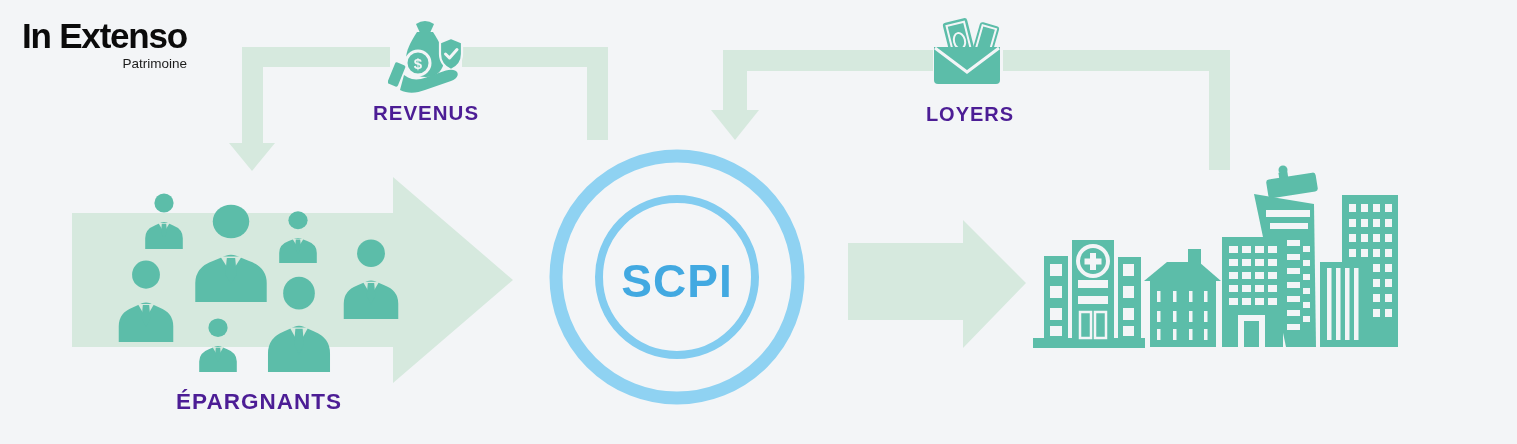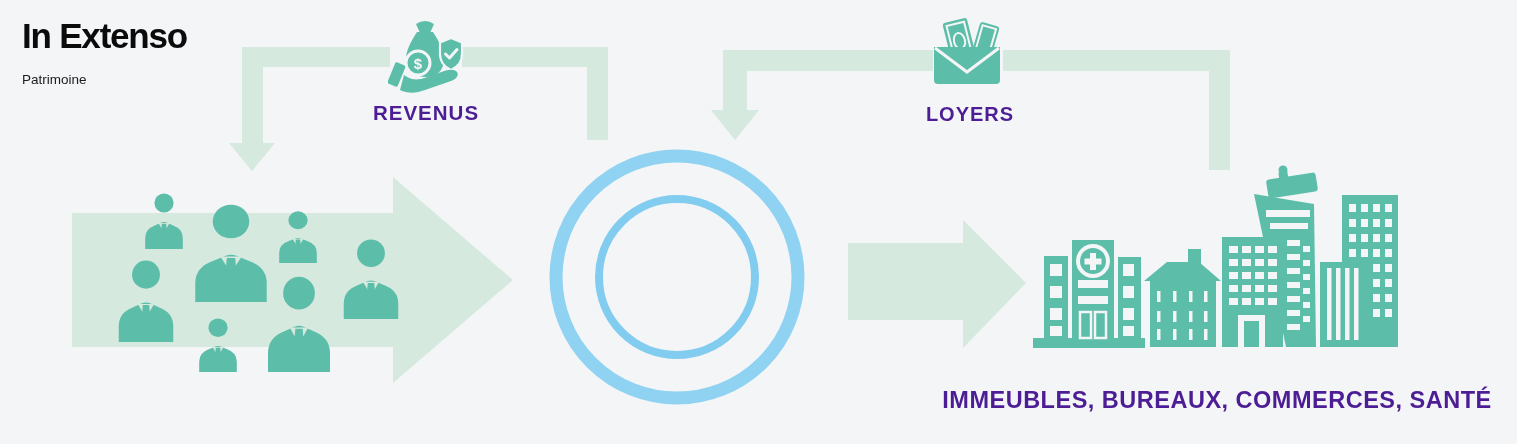--- a/index.html
+++ b/index.html
@@ -6,21 +6,21 @@
   .canvas{
     position:relative;
     width:1517px;height:444px;
     background:#f3f5f7;
     overflow:hidden;
     font-family:"Liberation Sans",sans-serif;
   }
   
   .logo{position:absolute;left:22px;top:18px;}
   .logo-title{font-size:35px;font-weight:800;letter-spacing:-1.2px;color:#0b0b0b;line-height:1;}
-  .logo-sub{font-size:13.5px;color:#1c1c1c;margin-top:19px;}
+  .logo-sub{font-size:13.5px;color:#1c1c1c;margin-top:3px;text-align:right;}
   
   .bar{position:absolute;background:#d6e9de;}
   .arrowhead-down{position:absolute;width:0;height:0;
     border-left:23px solid transparent;border-right:23px solid transparent;
     border-top:28px solid #d6e9de;}
   
   .blue-label{position:absolute;font-weight:700;color:#4c1d95;letter-spacing:1px;
     transform:translateX(-50%);white-space:nowrap;}
   .lbl-revenus{left:426px;top:101px;font-size:20.5px;}
   .lbl-loyers{left:970px;top:103px;font-size:20px;}
@@ -105,20 +105,21 @@
     <use href="#person" x="57" y="90" width="58" height="82"></use>
     <use href="#person" x="138" y="148" width="40" height="54"></use>
     <use href="#person" x="206" y="106" width="66" height="96"></use>
     <use href="#person" x="282" y="69" width="58" height="80"></use>
   </svg>
 
   <svg class="abs" style="left:549px;top:149px;" width="256" height="256" viewBox="0 0 256 256">
     <circle cx="128" cy="128" r="121" fill="none" stroke="#8fd2f2" stroke-width="13"></circle>
     <circle cx="128" cy="128" r="78" fill="none" stroke="#82ccf0" stroke-width="8"></circle>
   </svg>
+  <div class="scpi-label">SCPI</div>
 
   <svg class="abs" style="left:846px;top:218px;" width="182" height="132" viewBox="0 0 182 132">
     <polygon points="2,25 117,25 117,2 180,65 117,130 117,102 2,102" fill="#d6e9de"></polygon>
   </svg>
 
   <svg class="abs" style="left:1030px;top:160px;" width="372" height="190" viewBox="0 0 372 190">
 
     <g fill="#5cbda9">
       <circle cx="253" cy="10" r="4.5"></circle>
       <rect x="249" y="12" width="9" height="9" transform="rotate(-8 253.5 16.5)"></rect>
@@ -255,15 +256,15 @@
       <rect x="290" y="102" width="44" height="85" fill="#5cbda9"></rect>
       <g fill="#f3f5f7">
         <rect x="297" y="108" width="4.5" height="72"></rect>
           <rect x="306" y="108" width="4.5" height="72"></rect>
         <rect x="315" y="108" width="4.5" height="72"></rect>
           <rect x="324" y="108" width="4.5" height="72"></rect>
       </g>
     </g>
   </svg>
 
-  <div class="blue-label lbl-immeubles">IMMEUBLES, BUREAUX, COMMERCES, SANTÉ</div>
+  <div class="blue-label lbl-epargnants">ÉPARGNANTS</div>
 
 </div>
 
 </body></html>

